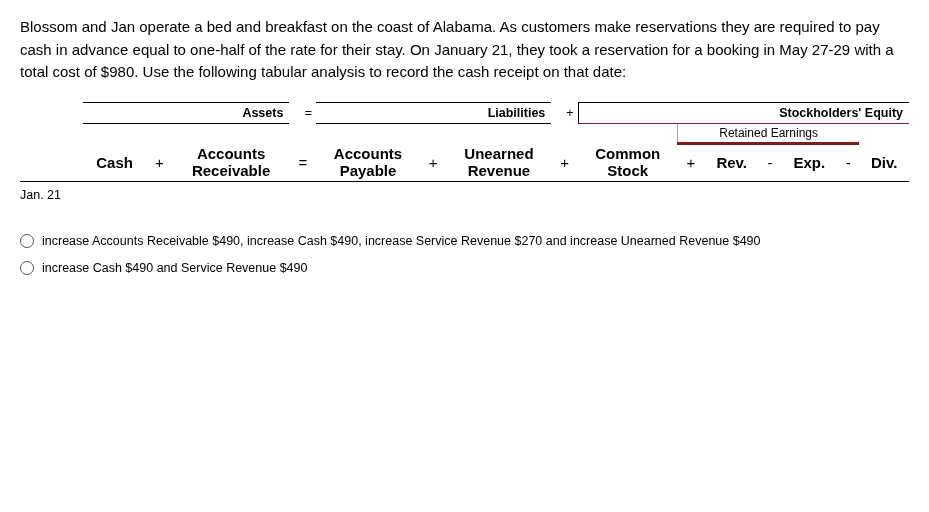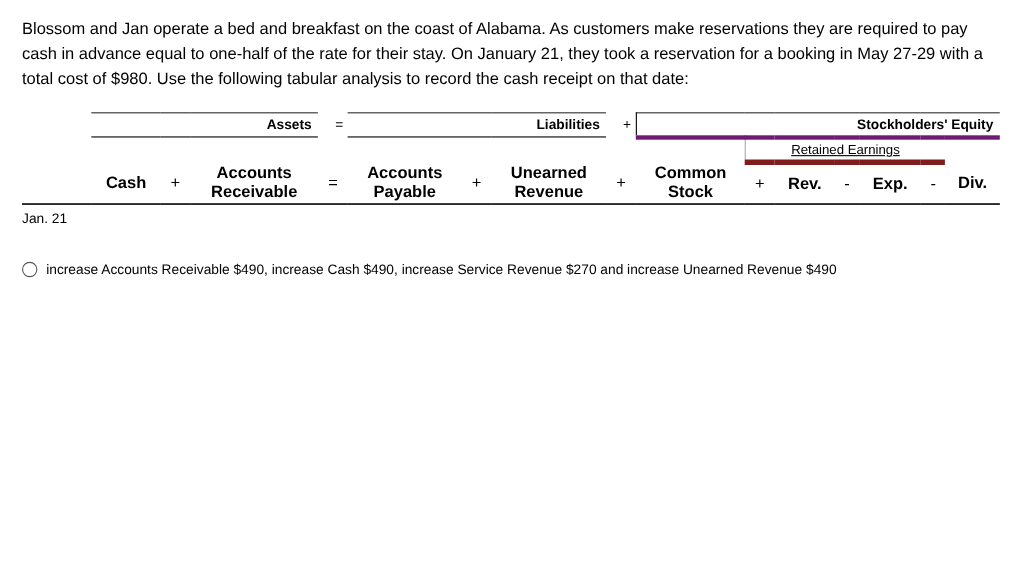--- a/index.html
+++ b/index.html
@@ -71,21 +71,21 @@
       border-bottom: 1px solid #000;
     }
 
     thead tr.row1 th.liabilities-group {
       border-top: 1.5px solid #000;
       border-bottom: 1px solid #000;
     }
 
     thead tr.row1 th.equity-group {
       border-top: 1.5px solid #000;
-      border-bottom: 4px solid #701a75;
+      border-bottom: 1px solid #701a75;
       border-left: 1.5px solid #000;
     }
 
     thead tr.row2 th {
       padding: 2px 6px;
       text-align: center;
       font-weight: normal;
       font-size: 12px;
       border-bottom: 1px solid #000;
     }
@@ -133,21 +133,21 @@
         <th style="border:none;"></th>
         <th style="border:none;"></th>
         <th style="border:none;"></th>
         <th style="border:none;"></th>
         <th style="border:none;"></th>
         <th style="border:none;"></th>
         <th style="border:none;"></th>
         <th style="border:none;"></th>
         <th style="border:none;"></th>
         <th style="border:none;"></th>
-        <th colspan="5" style="border-bottom:5px solid #7f1d1d; border-left:1px solid #aaa; text-align:center; font-weight:normal; padding:2px 6px;text-decoration:underline;">Retained Earnings</th>
+        <th colspan="5" style="border-bottom:3px solid #7f1d1d; border-left:1px solid #aaa; text-align:center; font-weight:normal; padding:2px 6px;">Retained Earnings</th>
       </tr>
 
       <tr class="row3">
         <th style="border-bottom:1.5px solid #000; text-align:left; padding-left:0;"></th>
         <th style="border-bottom:1.5px solid #000;">Cash</th>
         <th style="border-bottom:1.5px solid #000; font-weight:normal;">+</th>
         <th style="border-bottom:1.5px solid #000;">Accounts<br>Receivable</th>
         <th style="border-bottom:1.5px solid #000; font-weight:normal;">=</th>
         <th style="border-bottom:1.5px solid #000;">Accounts<br>Payable</th>
         <th style="border-bottom:1.5px solid #000; font-weight:normal;">+</th>
@@ -183,13 +183,17 @@
       </tr>
     </tbody>
   </table>
 </div>
 
 <div class="options-section">
   <div class="option-item">
     <span class="radio-circle"></span>
     <span class="option-text">increase Accounts Receivable $490, increase Cash $490, increase Service Revenue $270 and increase Unearned Revenue $490</span>
   </div>
+  <div class="option-item">
+    <span class="radio-circle"></span>
+    <span class="option-text">increase Cash $490 and Service Revenue $490</span>
+  </div>
 </div>
 
 </body></html>

